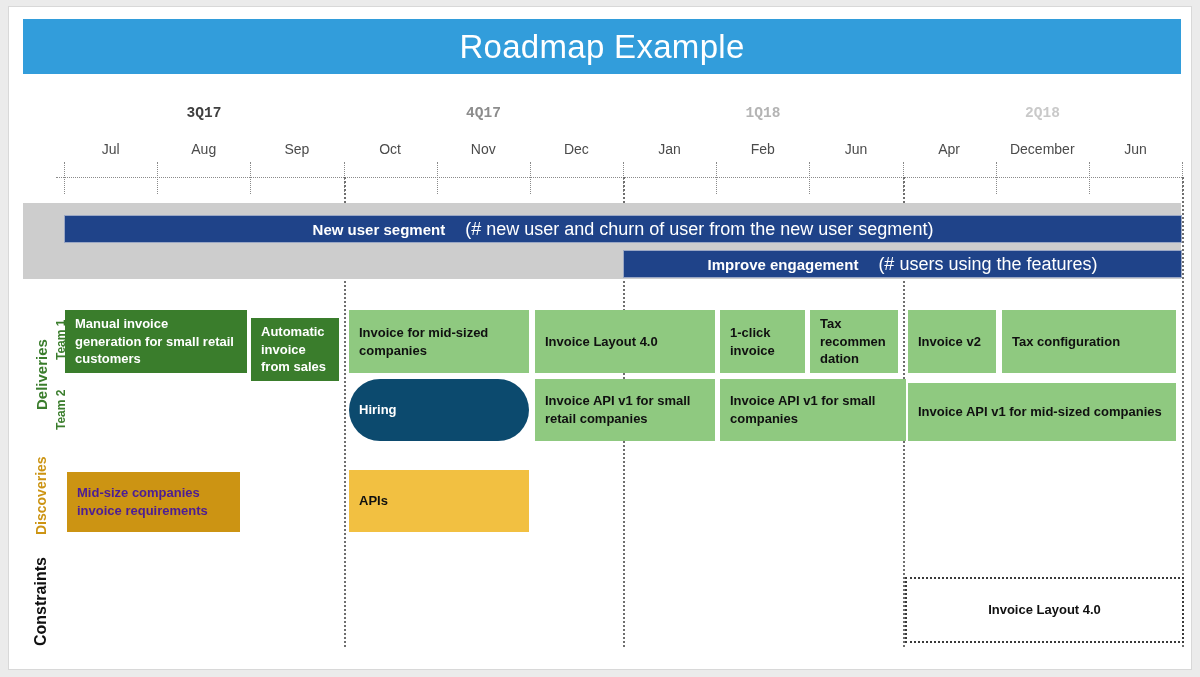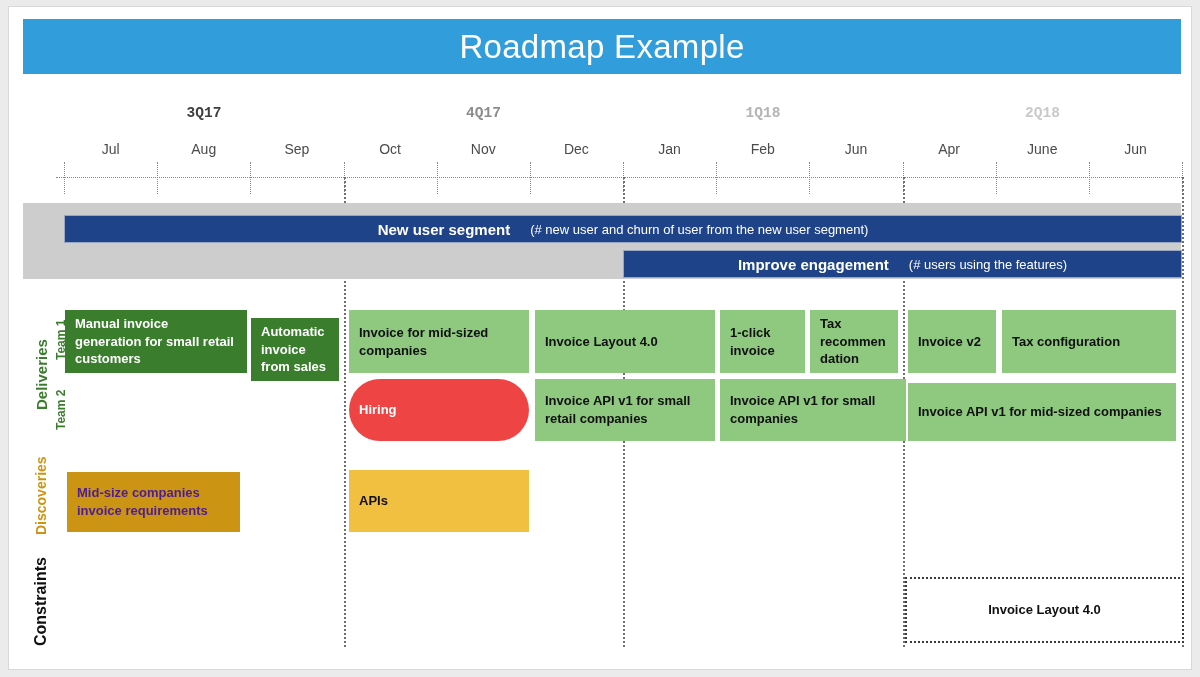--- a/index.html
+++ b/index.html
@@ -73,35 +73,35 @@
   }
   .obj-bar{
     position:absolute;height:28px;
     background:#1f4389;
     border:1px solid #9aa7c4;
     box-sizing:border-box;
     display:flex;align-items:center;justify-content:center;
     color:#ffffff;white-space:nowrap;overflow:hidden;
   }
   .obj-bold{font-size:15px;font-weight:bold;}
-  .obj-note{font-size:13px;font-weight:normal;margin-left:20px;}
+  .obj-note{font-size:18px;font-weight:normal;margin-left:20px;}
 
   
   .box{
     position:absolute;box-sizing:border-box;
     display:flex;align-items:center;
     padding:0 10px;
     font-size:13px;font-weight:bold;line-height:1.35;
     overflow:hidden;
   }
   .box.center{justify-content:center;text-align:center;}
   .b-darkgreen{background:#3a7d2c;color:#ffffff;}
   .b-green{background:#8fc980;color:#101010;}
   .b-purple{background:#a css;}
-  .b-purple{background:#ef4444;color:#ffffff;border-radius:31px;}
+  .b-purple{background:#0c4a6e;color:#ffffff;border-radius:31px;}
   .b-darkgold{background:#cc9413;color:#4c1d95;}
   .b-gold{background:#f2c041;color:#101010;}
   .b-dashed{
     background:transparent;color:#101010;
     border:2px dotted #3a3a3a;
     justify-content:center;text-align:center;
   }
 </style>
 </head>
 <body>
@@ -123,21 +123,21 @@
       <div class="month-label" style="left: 55px; width: 93.17px;">Jul</div>
       <div class="month-label" style="left: 148.17px; width: 93.17px;">Aug</div>
       <div class="month-label" style="left: 241.34px; width: 93.17px;">Sep</div>
       <div class="month-label" style="left: 334.51px; width: 93.17px;">Oct</div>
       <div class="month-label" style="left: 427.68px; width: 93.17px;">Nov</div>
       <div class="month-label" style="left: 520.85px; width: 93.17px;">Dec</div>
       <div class="month-label" style="left: 614.02px; width: 93.17px;">Jan</div>
       <div class="month-label" style="left: 707.19px; width: 93.17px;">Feb</div>
       <div class="month-label" style="left: 800.36px; width: 93.17px;">Jun</div>
       <div class="month-label" style="left: 893.53px; width: 93.17px;">Apr</div>
-      <div class="month-label" style="left: 986.7px; width: 93.17px;">June</div>
+      <div class="month-label" style="left: 986.7px; width: 93.17px;">December</div>
       <div class="month-label" style="left: 1079.87px; width: 93.17px;">Jun</div>
     </div>
 
   <div id="grid">
       <div class="month-tick" style="left: 55px;"></div>
       <div class="month-tick" style="left: 148.17px;"></div>
       <div class="month-tick" style="left: 241.34px;"></div>
       <div class="month-tick" style="left: 334.51px;"></div>
       <div class="month-tick" style="left: 427.68px;"></div>
       <div class="month-tick" style="left: 520.85px;"></div>

